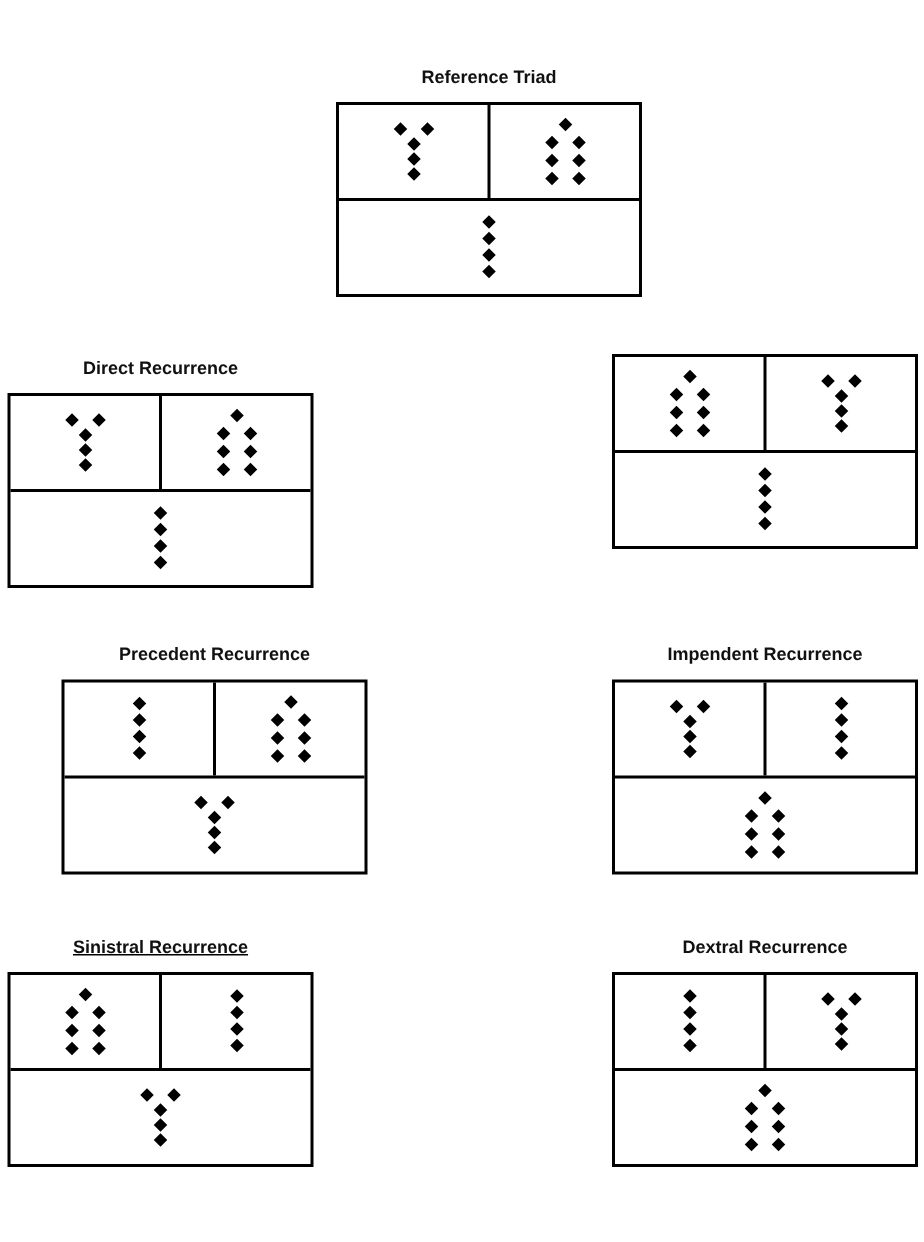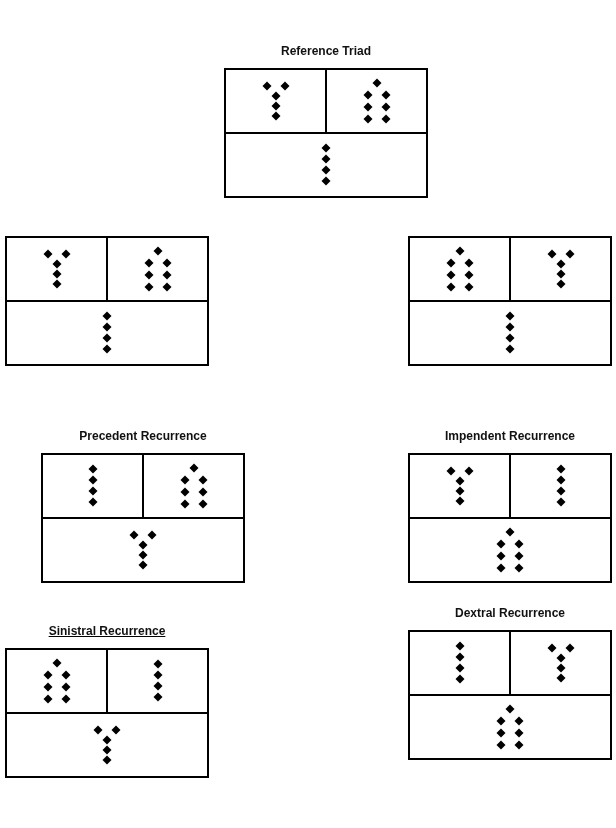--- a/index.html
+++ b/index.html
@@ -11,21 +11,21 @@
     font-family: "Liberation Sans", sans-serif;
     overflow: hidden;
   }
   .panel { position: absolute; width: 204px; }
   .p-ref       { left: 207px; top: 42px; margin-left: 17px;  }
   .p-direct    { left: 5px;   top: 236px; }
   .p-reverse   { left: 408px; top: 236px; }
   .p-precedent { left: 5px;   top: 427px; padding-left: 36px; }
   .p-impendent { left: 408px; top: 427px; }
   .p-sinistral { left: 5px;   top: 622px; text-decoration: underline; }
-  .p-dextral   { left: 408px; top: 604px; }
+  .p-dextral   { left: 408px; top: 622px; }
   .panel-title {
     height: 18px;
     line-height: 18px;
     margin-bottom: 8px;
     text-align: center;
     font-size: 12px;
     font-weight: bold;
     color: #111111;
     white-space: nowrap;
   }
@@ -86,20 +86,21 @@
             <polygon points="0,-21.5 4.5,-17 0,-12.5 -4.5,-17" fill="#000000"></polygon>
             <polygon points="0,-10.5 4.5,-6 0,-1.5 -4.5,-6" fill="#000000"></polygon>
             <polygon points="0,0.5 4.5,5 0,9.5 -4.5,5" fill="#000000"></polygon>
             <polygon points="0,11.5 4.5,16 0,20.5 -4.5,16" fill="#000000"></polygon>
           </svg>
         </div>
     </div>
   </div>
 
   <div class="panel p-direct">
+    <div class="panel-title">Direct Recurrence</div>
     <div class="panel-box">
       <div class="box-top">
         <div class="cell cell-left">
             <svg viewBox="-32 -26 64 52" width="64" height="52">
               <polygon points="-9,-19.5 -4.5,-15 -9,-10.5 -13.5,-15" fill="#000000"></polygon>
               <polygon points="9,-19.5 13.5,-15 9,-10.5 4.5,-15" fill="#000000"></polygon>
               <polygon points="0,-9.5 4.5,-5 0,-0.5 -4.5,-5" fill="#000000"></polygon>
               <polygon points="0,0.5 4.5,5 0,9.5 -4.5,5" fill="#000000"></polygon>
               <polygon points="0,10.5 4.5,15 0,19.5 -4.5,15" fill="#000000"></polygon>
             </svg>

